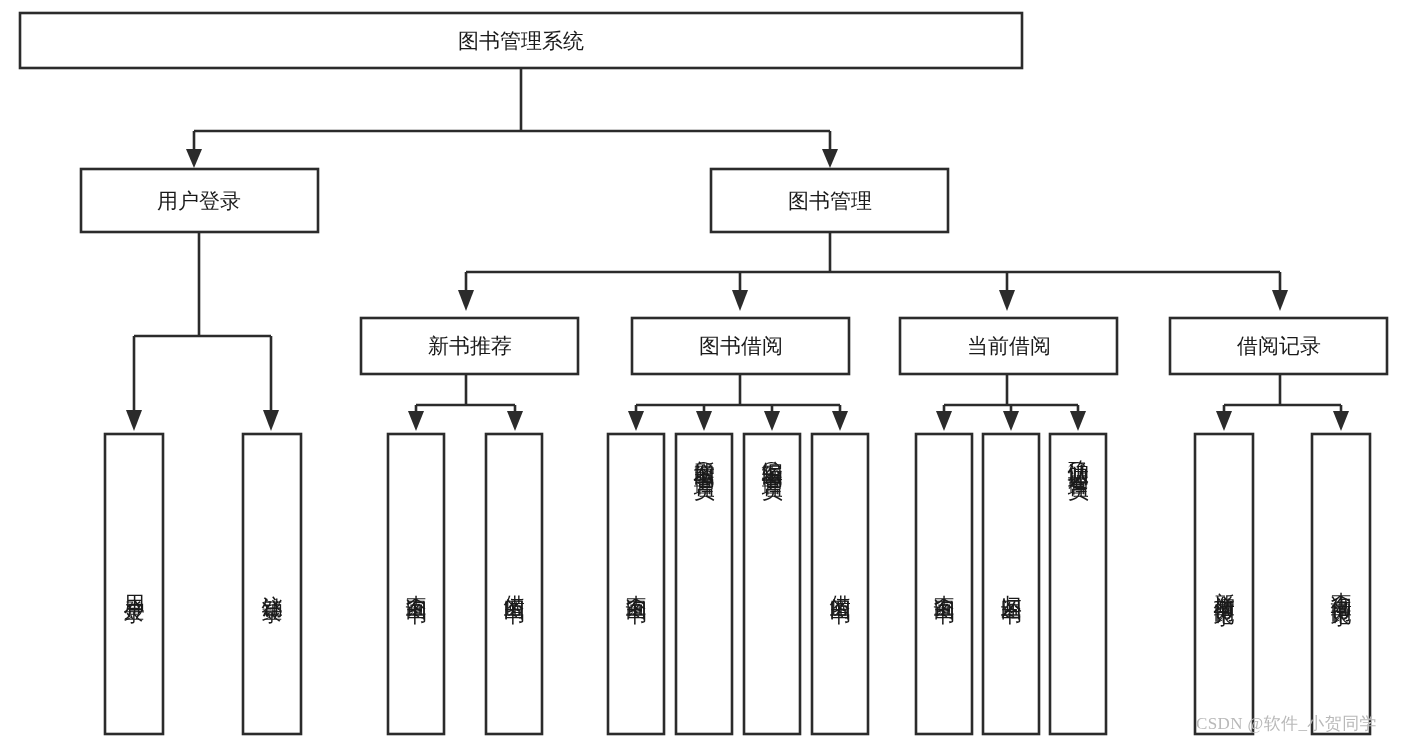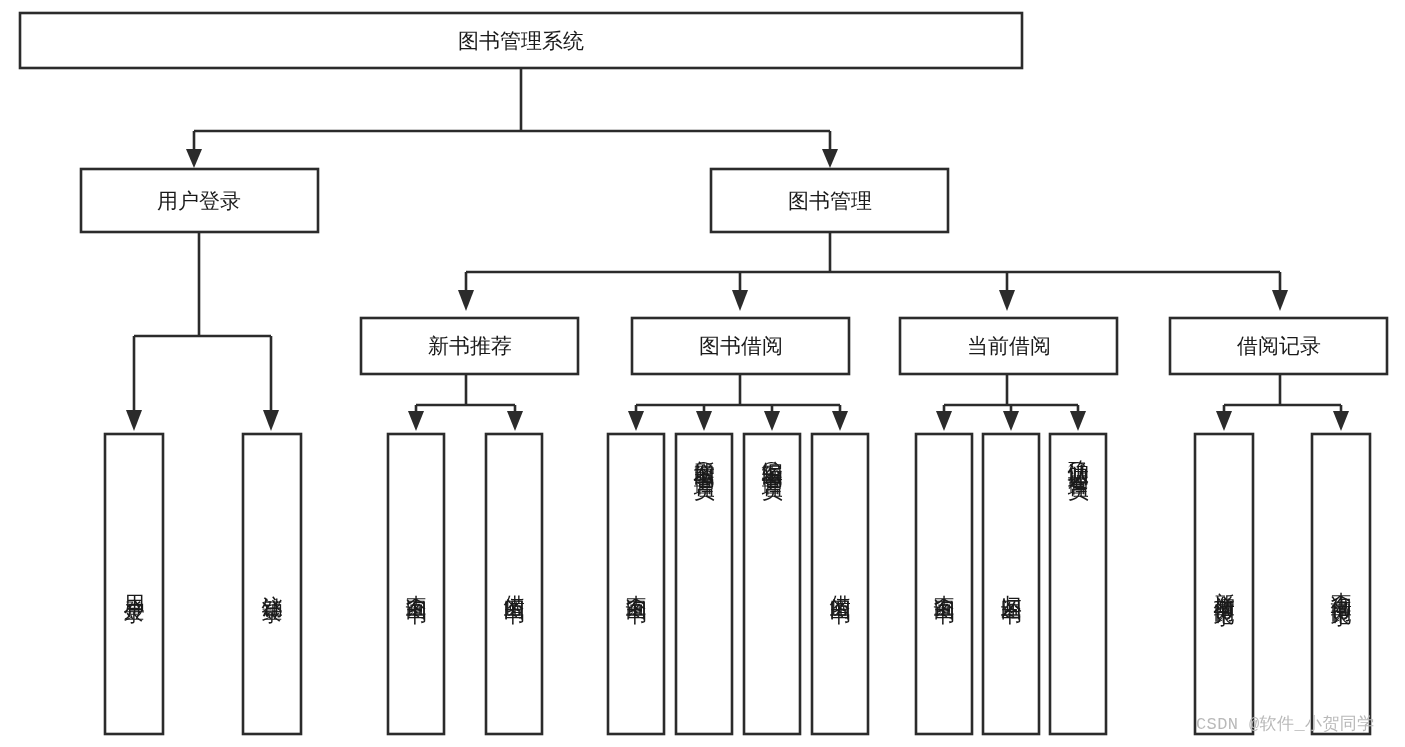--- a/index.html
+++ b/index.html
@@ -66,21 +66,21 @@
     font-size: 21px;
     line-height: 1.08;
     letter-spacing: 3px;
     color: #1a1a1a;
     white-space: nowrap;
   }
   .watermark {
     position: absolute;
     left: 1196px;
     top: 712px;
-    font-family: Liberation Mono, monospace;
+    font-family: Liberation Serif, serif;
     font-size: 17px;
     color: #b9b9b9;
     letter-spacing: 0.4px;
     white-space: nowrap;
     pointer-events: none;
   }
 </style>
 </head>
 <body>
 

